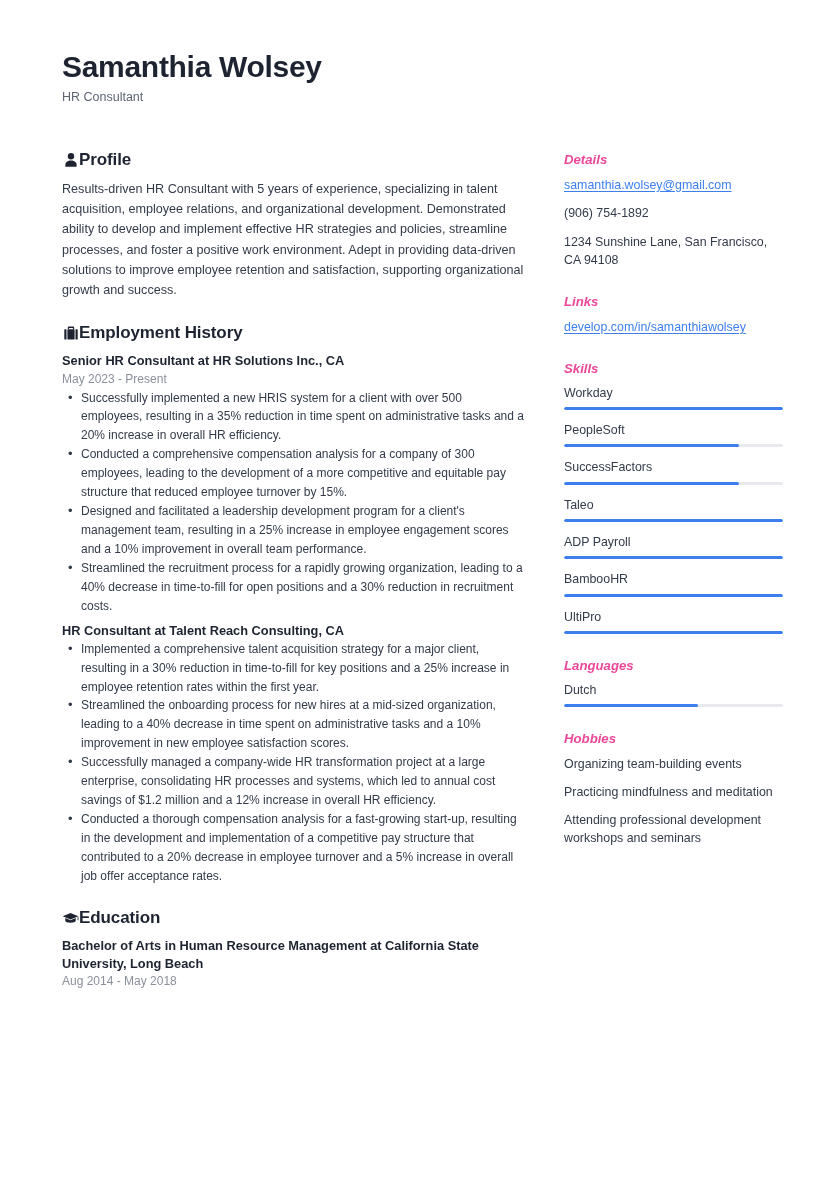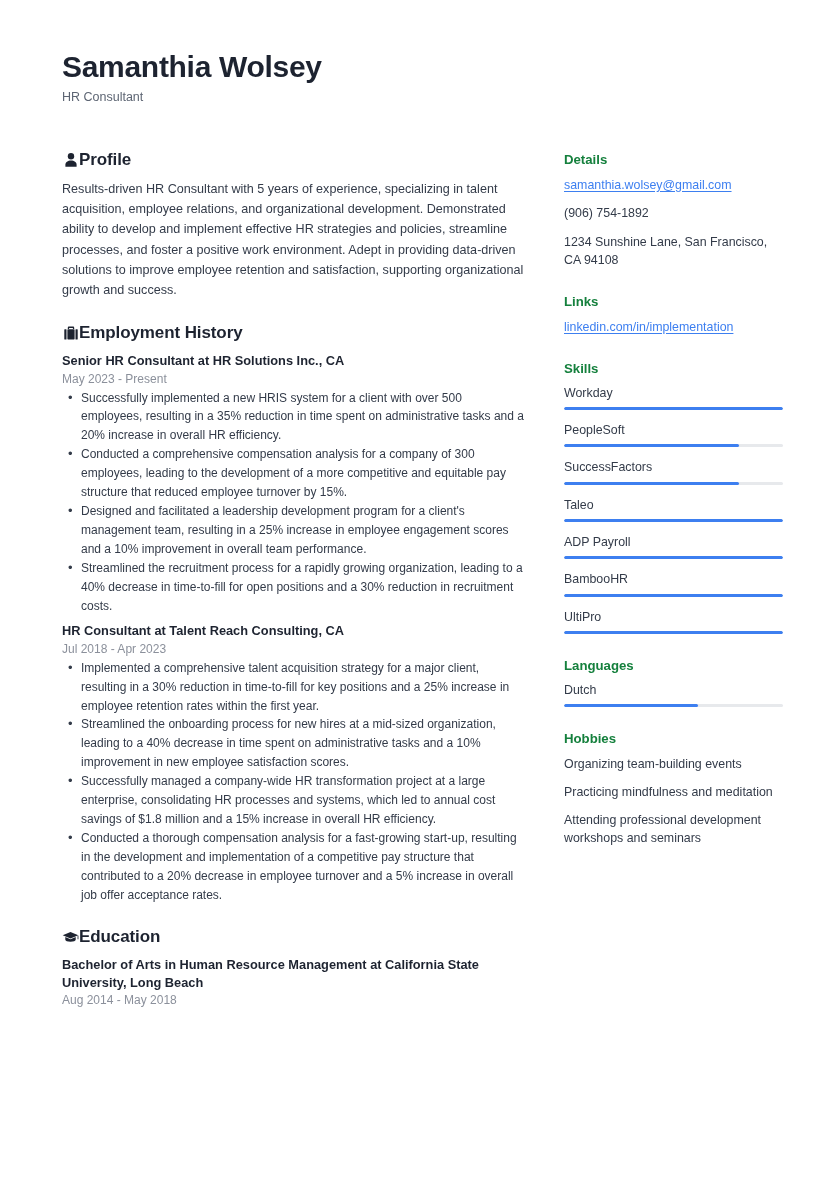--- a/index.html
+++ b/index.html
@@ -127,22 +127,23 @@
     color: #333b49;
     font-size: 13px;
   }
 
   
   .side-block { margin-bottom: 24px; }
 
   .side-title {
     font-size: 13.2px;
     font-weight: 700;
-    color: #15803d;
+    color: #ec4899;
     margin-bottom: 9px;
+    font-style: italic;
   }
 
   .side-text {
     font-size: 12.4px;
     line-height: 1.5;
     color: #333b49;
     margin-bottom: 10px;
   }
 
   .side-link {
@@ -241,25 +242,24 @@
             <ul class="bullets">
               <li>Successfully implemented a new HRIS system for a client with over 500 employees, resulting in a 35% reduction in time spent on administrative tasks and a 20% increase in overall HR efficiency.</li>
               <li>Conducted a comprehensive compensation analysis for a company of 300 employees, leading to the development of a more competitive and equitable pay structure that reduced employee turnover by 15%.</li>
               <li>Designed and facilitated a leadership development program for a client's management team, resulting in a 25% increase in employee engagement scores and a 10% improvement in overall team performance.</li>
               <li>Streamlined the recruitment process for a rapidly growing organization, leading to a 40% decrease in time-to-fill for open positions and a 30% reduction in recruitment costs.</li>
             </ul>
           </div>
 
           <div class="entry">
             <div class="entry-title">HR Consultant at Talent Reach Consulting, CA</div>
-            <div class="entry-date">Jul 2018 - Apr 2023</div>
             <ul class="bullets">
               <li>Implemented a comprehensive talent acquisition strategy for a major client, resulting in a 30% reduction in time-to-fill for key positions and a 25% increase in employee retention rates within the first year.</li>
               <li>Streamlined the onboarding process for new hires at a mid-sized organization, leading to a 40% decrease in time spent on administrative tasks and a 10% improvement in new employee satisfaction scores.</li>
-              <li>Successfully managed a company-wide HR transformation project at a large enterprise, consolidating HR processes and systems, which led to annual cost savings of $1.8 million and a 15% increase in overall HR efficiency.</li>
+              <li>Successfully managed a company-wide HR transformation project at a large enterprise, consolidating HR processes and systems, which led to annual cost savings of $1.2 million and a 12% increase in overall HR efficiency.</li>
               <li>Conducted a thorough compensation analysis for a fast-growing start-up, resulting in the development and implementation of a competitive pay structure that contributed to a 20% decrease in employee turnover and a 5% increase in overall job offer acceptance rates.</li>
             </ul>
           </div>
 
         </div>
       </div>
 
       <div class="section">
         <div class="section-head">
           <span class="section-icon">
@@ -285,21 +285,21 @@
 
       <div class="side-block">
         <div class="side-title">Details</div>
         <a class="side-link">samanthia.wolsey@gmail.com</a>
         <div class="side-text">(906) 754-1892</div>
         <div class="side-text">1234 Sunshine Lane, San Francisco, CA 94108</div>
       </div>
 
       <div class="side-block">
         <div class="side-title">Links</div>
-        <a class="side-link">linkedin.com/in/implementation</a>
+        <a class="side-link">develop.com/in/samanthiawolsey</a>
       </div>
 
       <div class="side-block">
         <div class="side-title">Skills</div>
 
         <div class="rating-row">
           <div class="rating-label">Workday</div>
           <div class="rating-track">
             <div class="rating-fill" style="width: 100%;"></div>
           </div>

